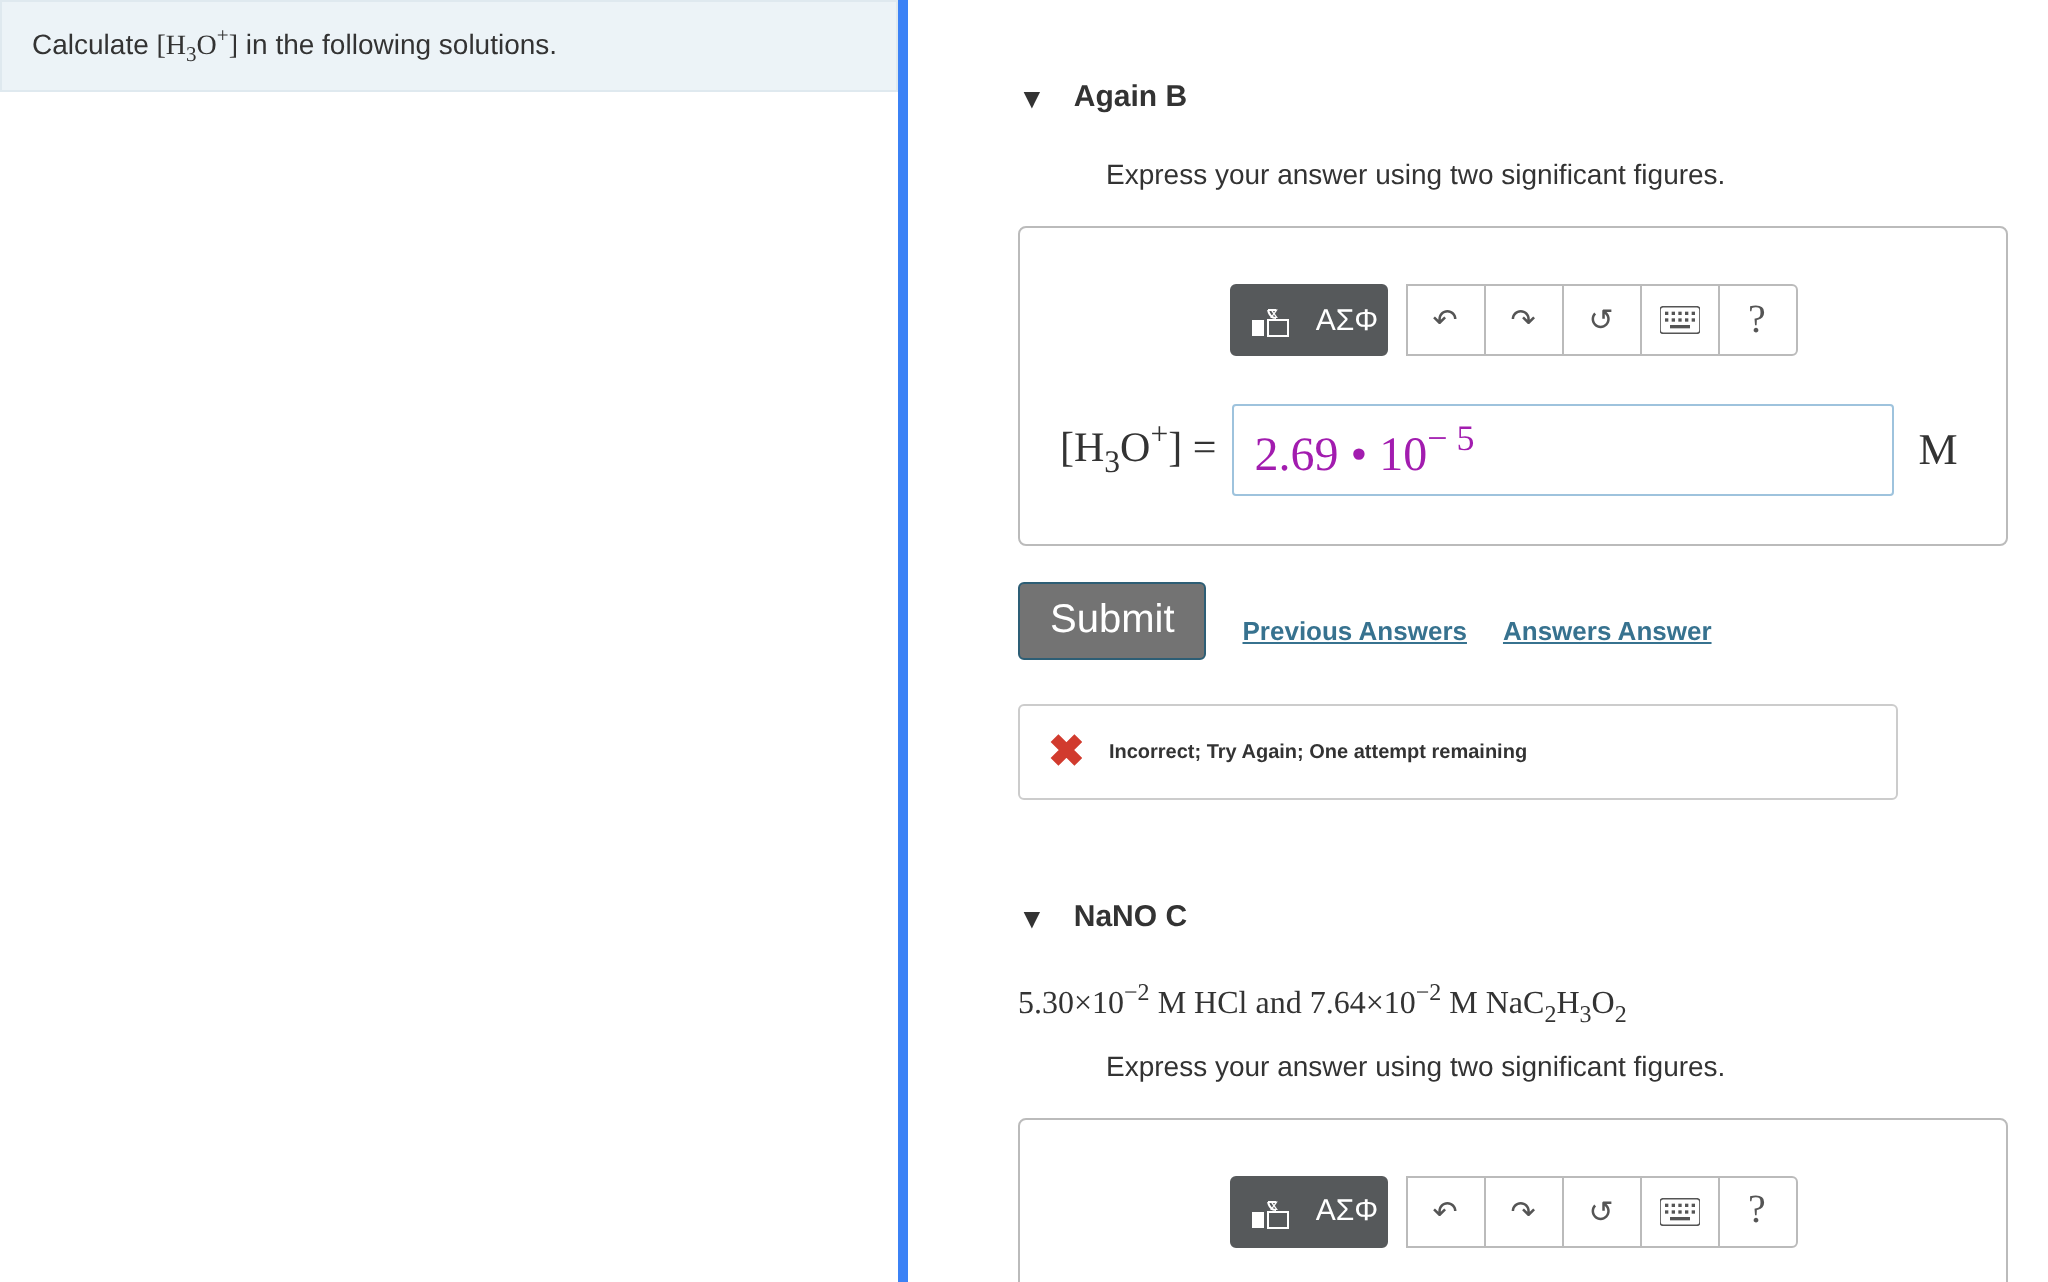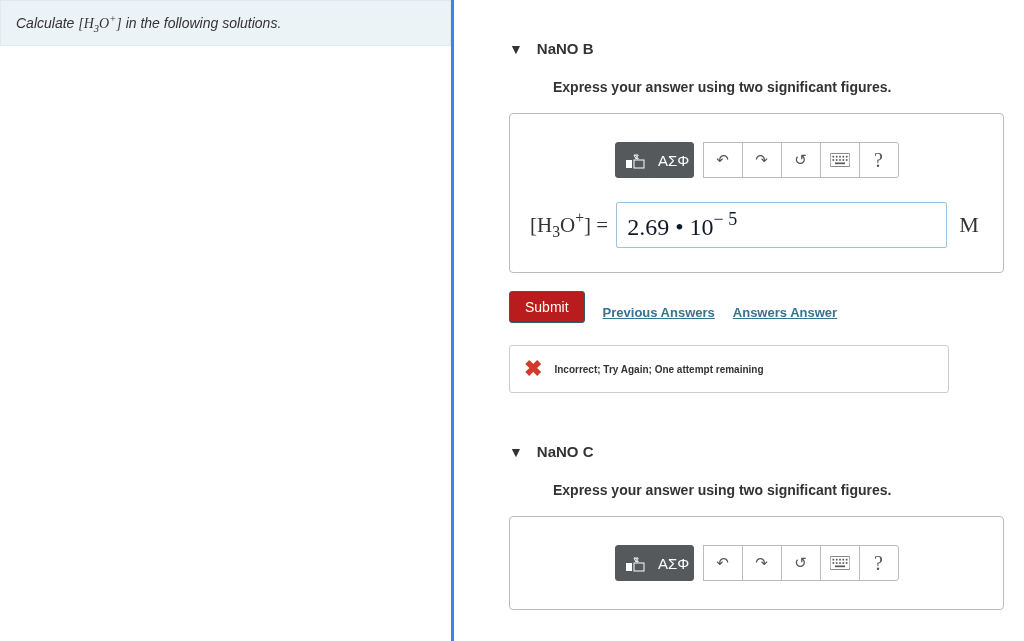--- a/index.html
+++ b/index.html
@@ -11,23 +11,22 @@
     background: #fff;
     width: 1024px;
   }
   .container {
     display: flex;
     align-items: flex-start;
   }
   .left-col {
     width: 469px;
     box-sizing: border-box;
-    border-right: 3px solid #3b82f6;
+    border-right: 5px solid #3b82f6;
     min-height: 641px;
-    font-style: italic;
   }
   .question-box {
     background: #ecf3f7;
     border: 1px solid #dfe9ef;
     padding: 12px 15px;
     font-size: 14px;
     color: #333;
   }
   .right-col {
     flex: 1;
@@ -51,21 +50,21 @@
   }
   .part-body {
     margin-left: 0;
   }
   .prompt {
     font-family: Georgia, "Times New Roman", serif;
     font-size: 16px;
     margin-bottom: 10px;
   }
   .instruction {
-    font-weight: bold;
+    font-weight: normal;
     font-size: 14px;
     margin-bottom: 18px;
     padding-left: 44px;
   }
   .answer-frame {
     border: 1px solid #bbb;
     border-radius: 4px;
     padding: 28px 20px 24px 20px;
     margin-bottom: 18px;
     position: relative;
@@ -115,43 +114,43 @@
     white-space: nowrap;
   }
   .answer-input {
     flex: 1;
     border: 1px solid #9ec3dd;
     border-radius: 2px;
     height: 44px;
     padding: 0 10px;
     font-family: Georgia, "Times New Roman", serif;
     font-size: 24px;
-    color: #0f172a;
+    color: #a21caf;
     display: flex;
     align-items: center;
   }
   .answer-unit {
     font-family: Georgia, "Times New Roman", serif;
     font-size: 22px;
     width: 28px;
     text-align: center;
   }
   .btn-row {
     display: flex;
     align-items: center;
     gap: 18px;
     margin-bottom: 22px;
   }
   .submit-btn {
-    background: #b91c1c;
+    background: #737373;
     color: #fff;
     border: 1px solid #2d5e75;
     border-radius: 3px;
     padding: 7px 15px;
-    font-size: 14px;
+    font-size: 20px;
     cursor: pointer;
   }
   .link {
     color: #37728f;
     text-decoration: underline;
     font-weight: bold;
     font-size: 13px;
     cursor: pointer;
     margin-top: 10px;
   }
@@ -192,21 +191,21 @@
   <div class="left-col">
     <div class="question-box">
       <span>Calculate </span><span class="rm">[H<sub>3</sub>O<sup>+</sup>]</span><span> in the following solutions.</span>
     </div>
   </div>
 
   <div class="right-col">
 
     <div class="part-header">
       <span class="caret">▼</span>
-      <span class="part-title">NaNO B</span>
+      <span class="part-title">Again B</span>
     </div>
 
     <div class="part-body">
       <div class="instruction">Express your answer using two significant figures.</div>
 
       <div class="answer-frame">
         <div class="toolbar">
           <div class="tb-btn dark" title="Templates">
             <svg width="20" height="18" viewBox="0 0 20 18">
                 <rect x="1" y="9" width="6" height="8" fill="#fff"></rect>
@@ -260,20 +259,21 @@
       </div>
     </div>
 
     <div class="part-c-wrap">
       <div class="part-header">
         <span class="caret">▼</span>
         <span class="part-title">NaNO C</span>
       </div>
 
       <div class="part-body">
+        <div class="prompt rm">5.30×10<sup>−2</sup> M HCl and 7.64×10<sup>−2</sup> M NaC<sub>2</sub>H<sub>3</sub>O<sub>2</sub></div>
         <div class="instruction">Express your answer using two significant figures.</div>
 
         <div class="answer-frame minimal">
           <div class="toolbar" style="margin-bottom:0">
             <div class="tb-btn dark" title="Templates">
               <svg width="20" height="18" viewBox="0 0 20 18">
                   <rect x="1" y="9" width="6" height="8" fill="#fff"></rect>
                   <text x="10" y="8" font-size="8" fill="#fff">x</text>
                   <rect x="9" y="9" width="10" height="8" fill="none" stroke="#fff"></rect>
                   <path d="M9 4 L13 4 M9 4 Q10 8 13 8" stroke="#fff" fill="none"></path>

